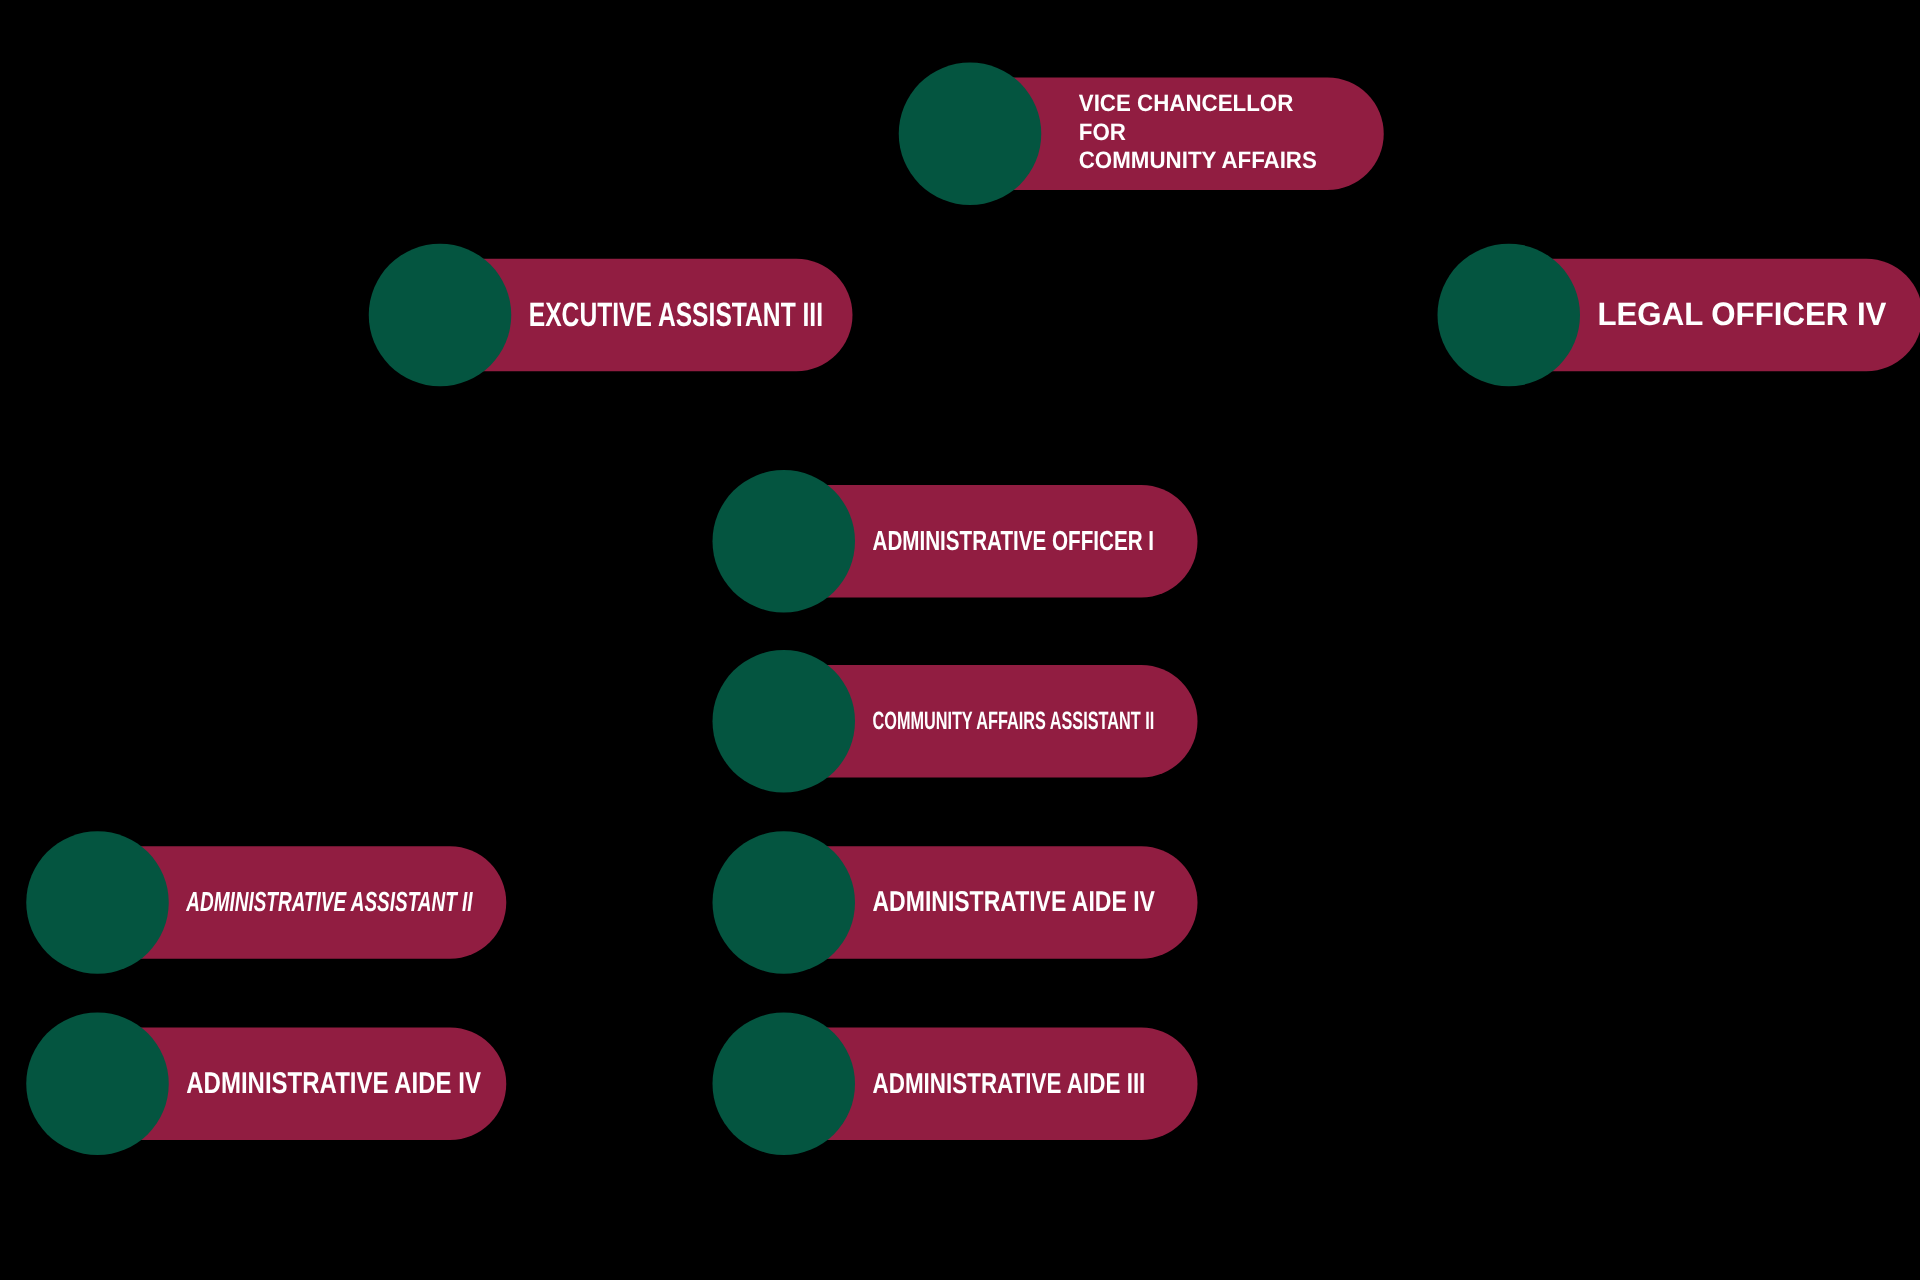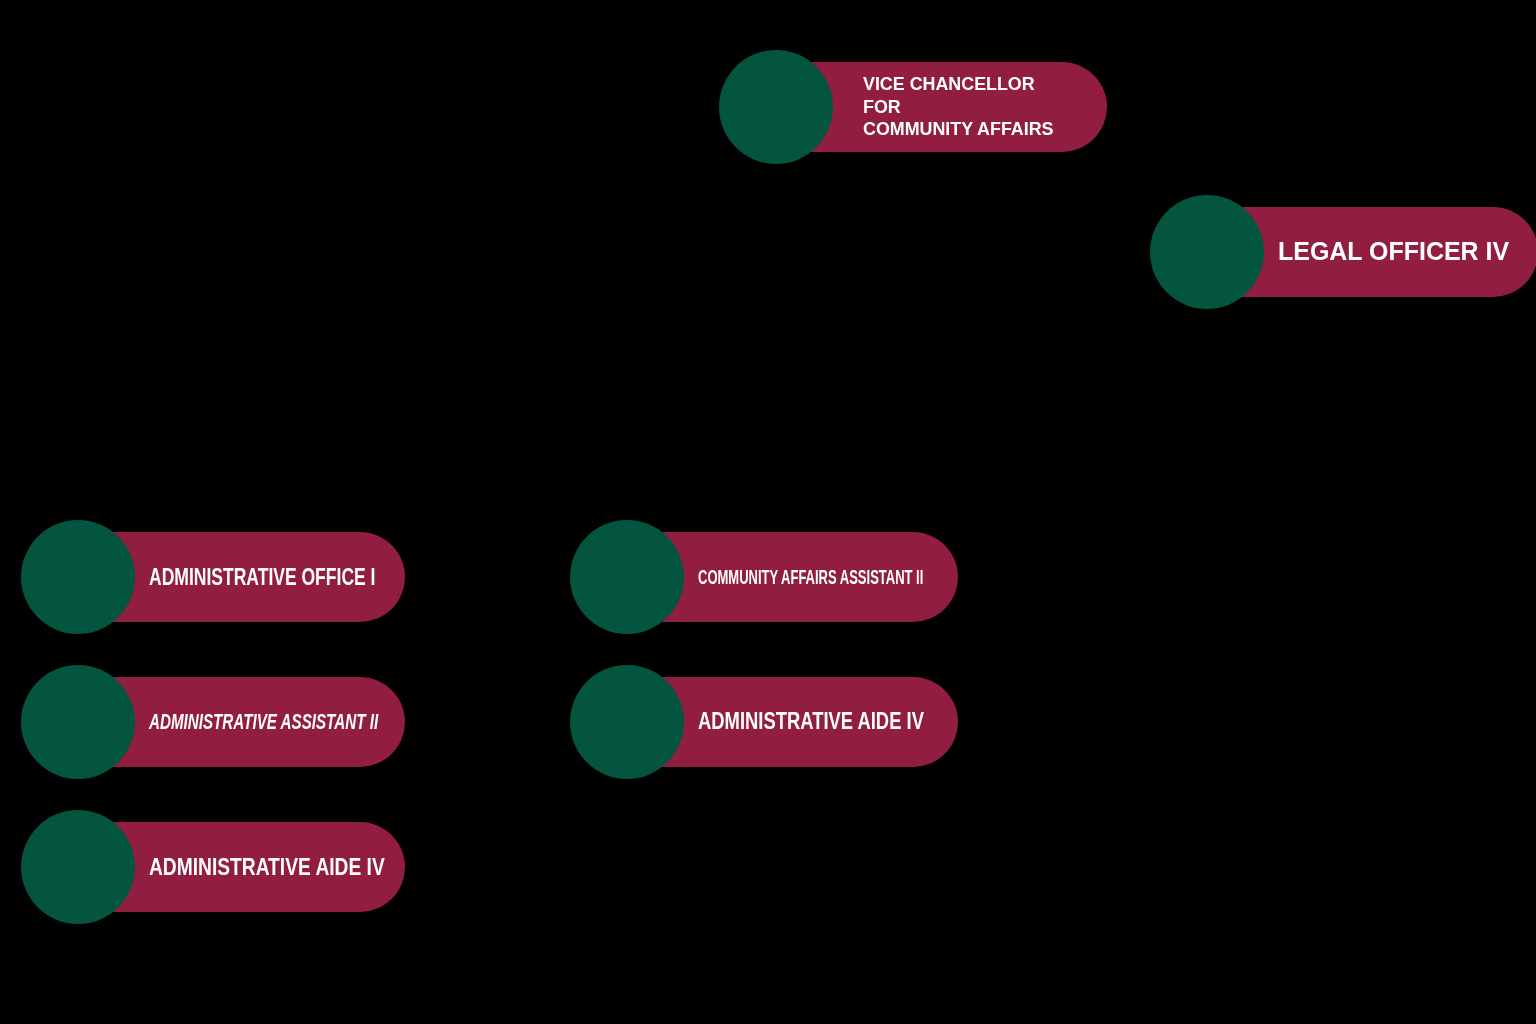--- a/index.html
+++ b/index.html
@@ -69,53 +69,63 @@
 <div class="canvas">
 
   <div class="node" style="left:719px;top:50px;width:388px;">
     <div class="pill"></div>
     <span class="label f-vc">VICE CHANCELLOR
 FOR
 COMMUNITY AFFAIRS</span>
     <div class="circle"></div>
   </div>
 
+  <div class="node" style="left:295px;top:195px;width:387px;">
+    <div class="pill"></div>
+    <span class="label f-ea">EXCUTIVE ASSISTANT III</span>
+    <div class="circle"></div>
+  </div>
 
   <div class="node" style="left:1150px;top:195px;width:388px;">
     <div class="pill"></div>
     <span class="label f-lo">LEGAL OFFICER IV</span>
     <div class="circle"></div>
   </div>
 
 
-  <div class="node" style="left:21px;top:520px;width:384px;">
-    <div class="pill"></div>
-    <span class="label f-aol">ADMINISTRATIVE OFFICE I</span>
-    <div class="circle"></div>
-  </div>
 
   <div class="node" style="left:21px;top:665px;width:384px;font-style:italic;">
     <div class="pill"></div>
     <span class="label f-aa">ADMINISTRATIVE ASSISTANT II</span>
     <div class="circle"></div>
   </div>
 
   <div class="node" style="left:21px;top:810px;width:384px;">
     <div class="pill"></div>
     <span class="label f-aivl">ADMINISTRATIVE AIDE IV</span>
     <div class="circle"></div>
   </div>
 
+  <div class="node" style="left:570px;top:376px;width:388px;">
+    <div class="pill"></div>
+    <span class="label f-aom">ADMINISTRATIVE OFFICER I</span>
+    <div class="circle"></div>
+  </div>
 
   <div class="node" style="left:570px;top:520px;width:388px;text-align:right;">
     <div class="pill"></div>
     <span class="label f-caa">COMMUNITY AFFAIRS ASSISTANT II</span>
     <div class="circle"></div>
   </div>
 
   <div class="node" style="left:570px;top:665px;width:388px;">
     <div class="pill"></div>
     <span class="label f-aivm">ADMINISTRATIVE AIDE IV</span>
     <div class="circle"></div>
   </div>
 
+  <div class="node" style="left:570px;top:810px;width:388px;">
+    <div class="pill"></div>
+    <span class="label f-aiii">ADMINISTRATIVE AIDE III</span>
+    <div class="circle"></div>
+  </div>
 
 </div>
 
 </body></html>

